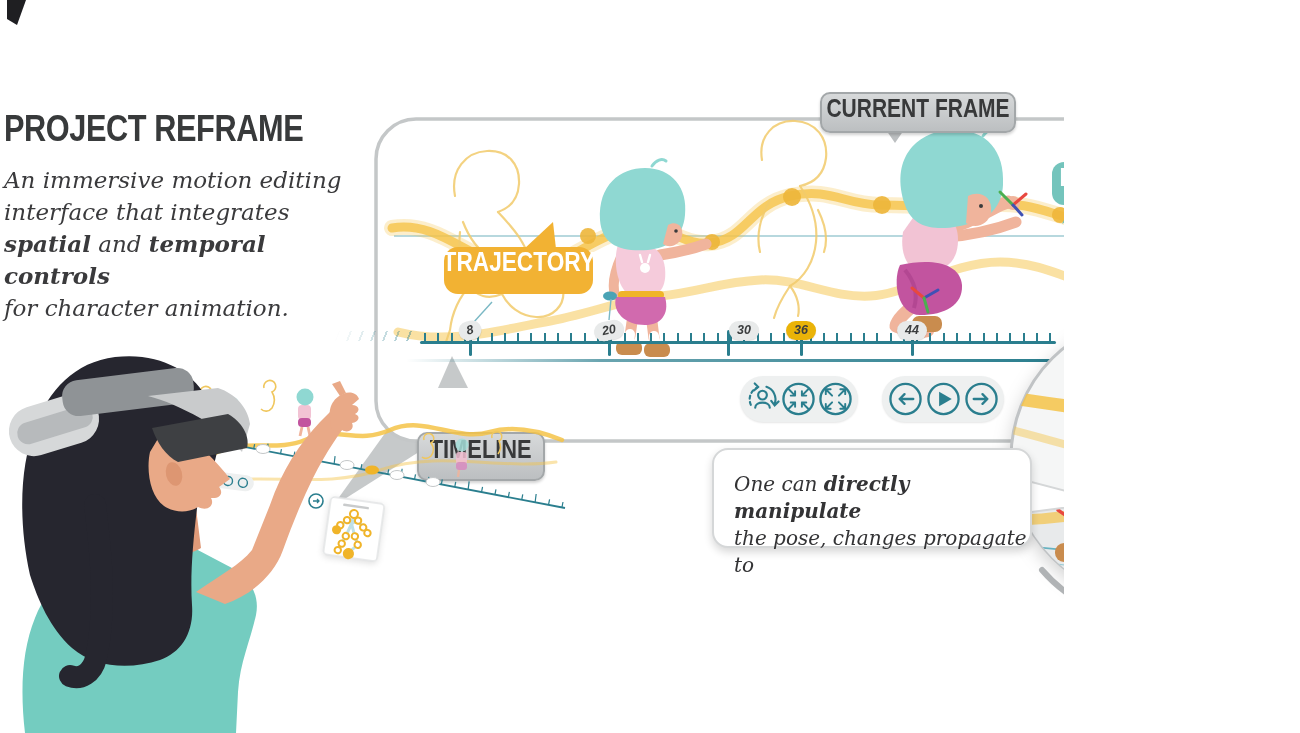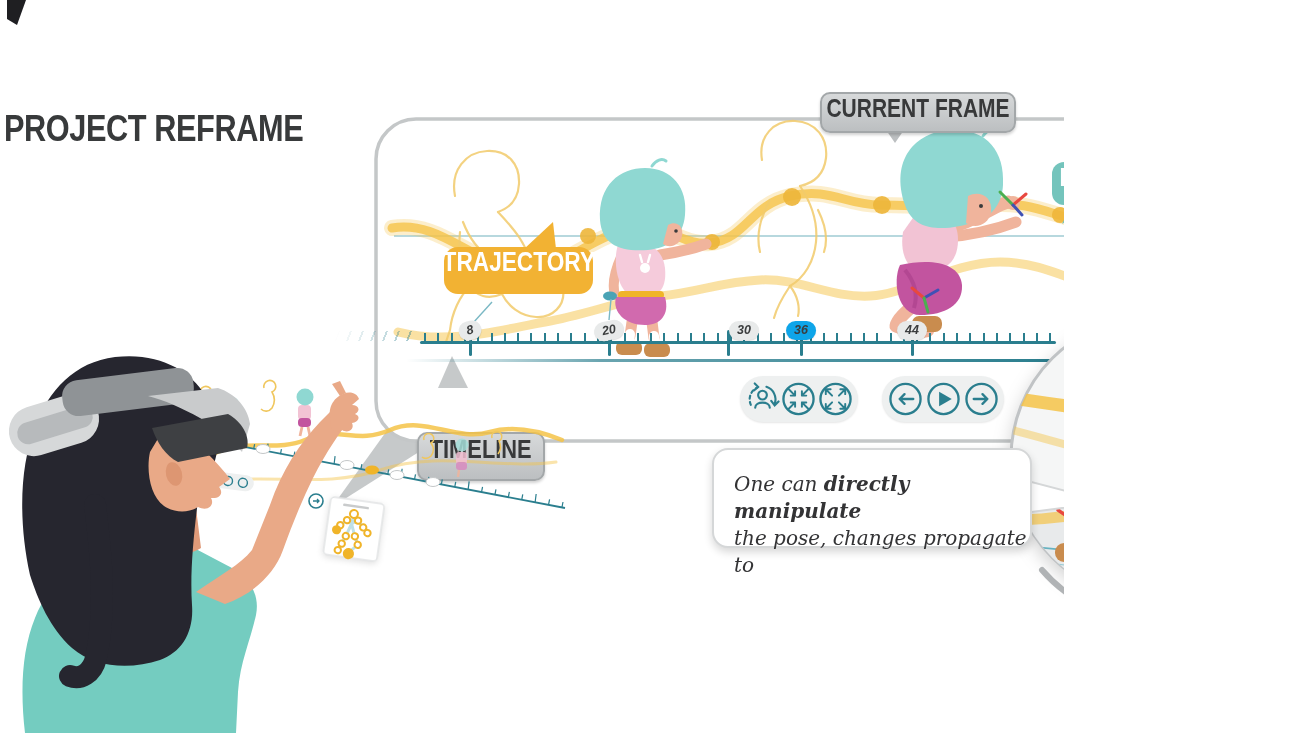--- a/index.html
+++ b/index.html
@@ -38,21 +38,21 @@
     -webkit-mask-image:linear-gradient(to right,transparent,#000);
     mask-image:linear-gradient(to right,transparent,#000);}
   #tl-line{left:420px;top:341px;width:636px;height:3px;background:#2a7e8e;border-radius:2px;z-index:3;}
   #tl-fadeline{left:406px;top:359px;width:650px;height:2.5px;z-index:3;
     background:linear-gradient(90deg,rgba(42,126,142,0),rgba(42,126,142,.7) 30%,#2a7e8e);}
   .major-tick{position:absolute;top:330px;width:3px;height:26px;background:#2a7e8e;
               border-radius:1.5px;z-index:3;}
   .frame-pill{position:absolute;top:321px;height:19px;line-height:19px;padding:0 8px;
               border-radius:10px;background:#e8eaea;color:#3b3d3e;font-size:12.5px;
               font-style:italic;font-weight:bold;z-index:3;box-shadow:0 1px 1px rgba(0,0,0,.12);}
-  .frame-pill.current{background:#0ea5e9;}
+  .frame-pill.current{background:#eab308;}
 
   
   .ctrl-pill{display:flex;align-items:center;justify-content:space-around;
              background:#eef0f0;border-radius:23px;z-index:5;box-shadow:0 1px 2px rgba(0,0,0,.10);}
   #ctrl-group-1{left:740px;top:376px;width:110px;height:46px;padding:0 4px;}
   #ctrl-group-2{left:882px;top:376px;width:114px;height:46px;padding:0 4px;}
   .ctrl-btn{width:35px;height:35px;display:flex;align-items:center;justify-content:center;cursor:pointer;}
 
   
   #callout{left:712px;top:448px;width:320px;height:100px;background:#fff;
@@ -70,20 +70,26 @@
 <body>
 
 <div id="stage">
 
   <svg id="corner-mark" class="abs" width="34" height="30">
     <polygon points="7,0 26,0 17,25 7,19" fill="#1f1f22"></polygon>
   </svg>
 
   <div id="intro" class="abs">
     <div id="page-title">PROJECT REFRAME</div>
+    <div id="intro-desc">
+      <div>An immersive motion editing</div>
+      <div>interface that integrates</div>
+      <div><b>spatial</b><span> and </span><b>temporal controls</b></div>
+      <div>for character animation.</div>
+    </div>
   </div>
 
   <svg class="abs" width="1300" height="733" style="left:0;top:0;z-index:2;">
 
     <polygon points="396,418 452,431 332,507" fill="#c6c9ca"></polygon>
 
     <rect x="376" y="119" width="870" height="322" rx="40" fill="#ffffff" stroke="#c4c7c8" stroke-width="3.5"></rect>
 
     <line x1="394" y1="236" x2="1240" y2="236" stroke="#8fc2cd" stroke-width="1.6" opacity=".85"></line>
 

